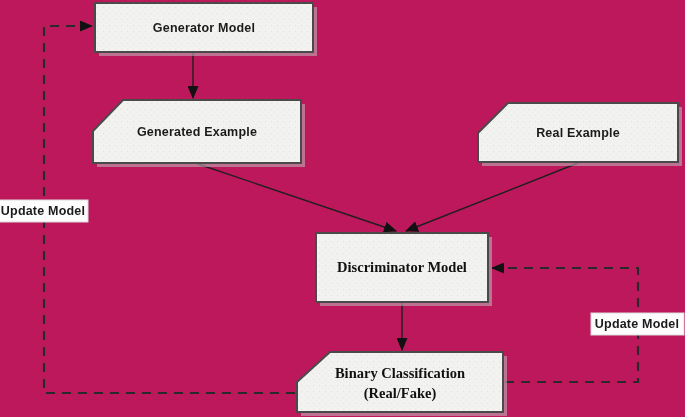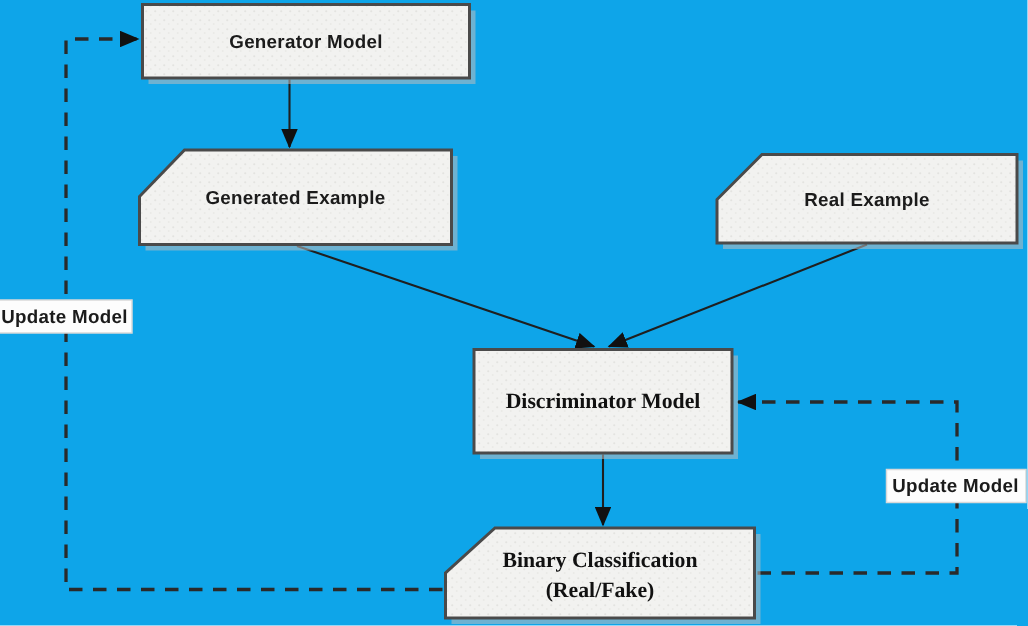--- a/index.html
+++ b/index.html
@@ -4,21 +4,21 @@
 <style>
   html, body {
     margin: 0;
     padding: 0;
     background: #ffffff;
   }
   .canvas {
     position: relative;
     width: 685px;
     height: 417px;
-    background: #0ea5e9;
+    background: #be185d;
     overflow: hidden;
     font-family: "Liberation Sans", sans-serif;
   }
   svg { display: block; }
   .node {
     fill: url(#speckle);
     stroke: #4a4a4a;
     stroke-width: 2;
   }
   .shadow {

